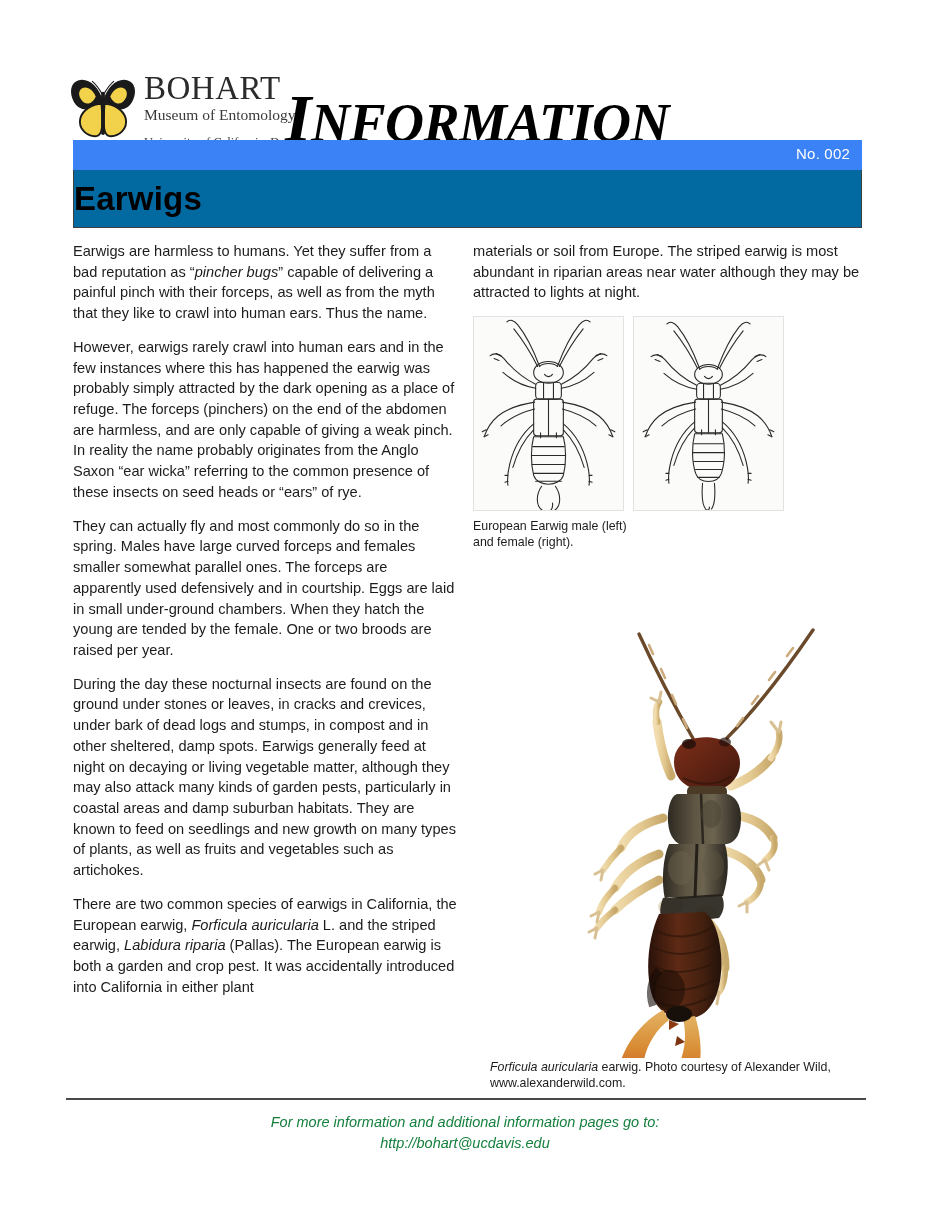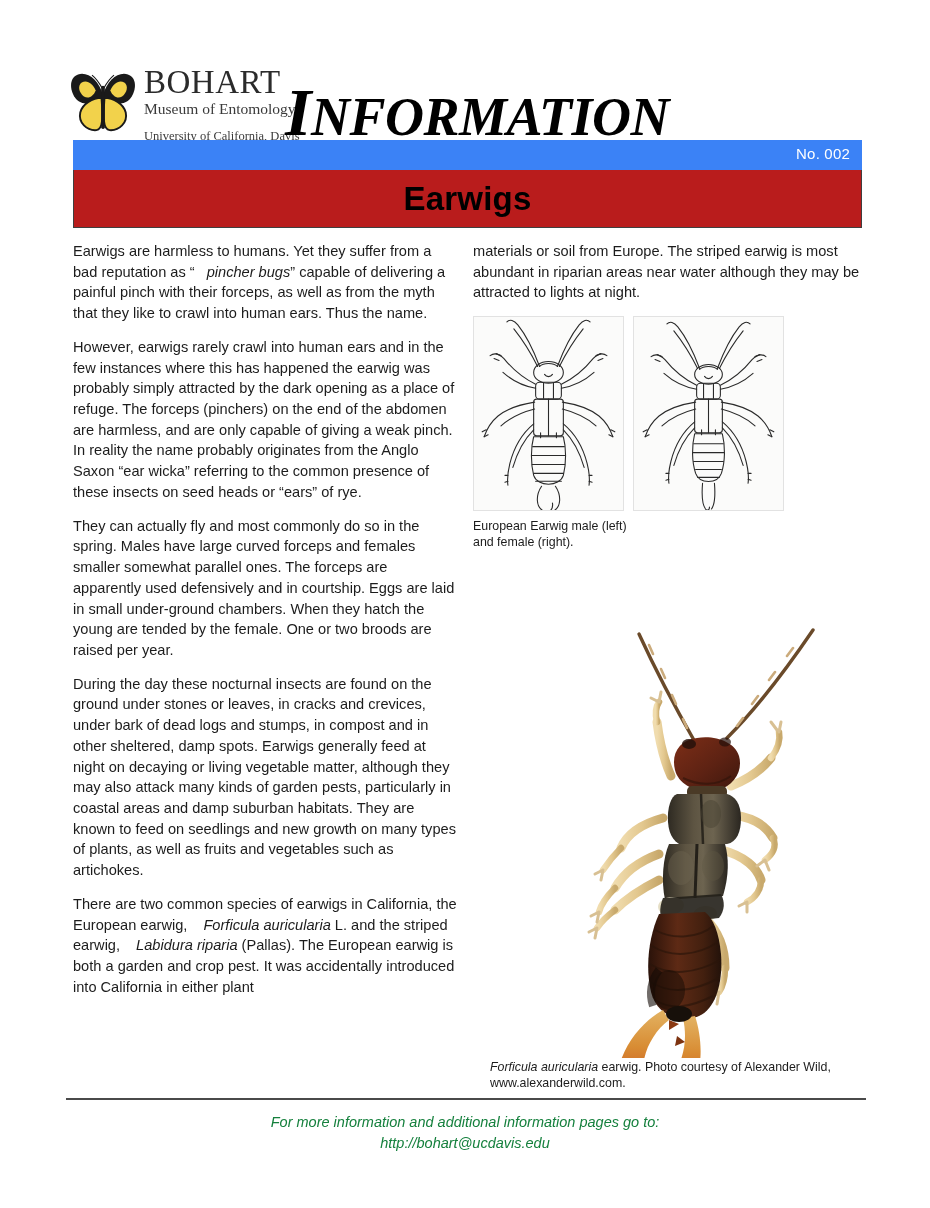--- a/index.html
+++ b/index.html
@@ -12,21 +12,21 @@
     height: 1208px;
     position: relative;
     font-family: "Liberation Sans", sans-serif;
     color: #1a1a1a;
     overflow: hidden;
   }
 
   
   .masthead {
     position: absolute;
-    left: 0; top: 10px;
+    left: 0; top: 16px;
     width: 916px;
     height: 138px;
   }
   .logo-block {
     position: absolute;
     left: 66px;
     top: 58px;
     display: flex;
     align-items: flex-start;
   }
@@ -96,27 +96,27 @@
     letter-spacing: 0.2px;
   }
 
   
   .title-banner {
     position: absolute;
     left: 73px;
     top: 170px;
     width: 789px;
     height: 58px;
-    background: #b91c1c;
+    background: #0369a1;
     border: 1.5px solid #3f3f3f;
     border-top: none;
     box-sizing: border-box;
     display: flex;
     align-items: center;
-    justify-content: center;
+    justify-content: flex-start;
   }
   .title-banner .title-text {
     font-size: 33px;
     font-weight: bold;
     color: #000;
     letter-spacing: 0.2px;
   }
 
   
   .col {
@@ -126,21 +126,21 @@
     line-height: 1.42;
     color: #1c1c1c;
   }
   .col-left  { left: 73px;  width: 385px; }
   .col-right { left: 473px; width: 389px; }
 
   .col p {
     margin: 0 0 13px 0;
     text-align: left;
   }
-  .col p em { font-style: italic; margin-left: 12px; }
+  .col p em { font-style: italic; }
 
   
   .drawings {
     display: flex;
     gap: 9px;
     margin-top: 4px;
   }
   .draw-box {
     background: #fbfbfa;
     border: 1px solid #e2e2e2;

